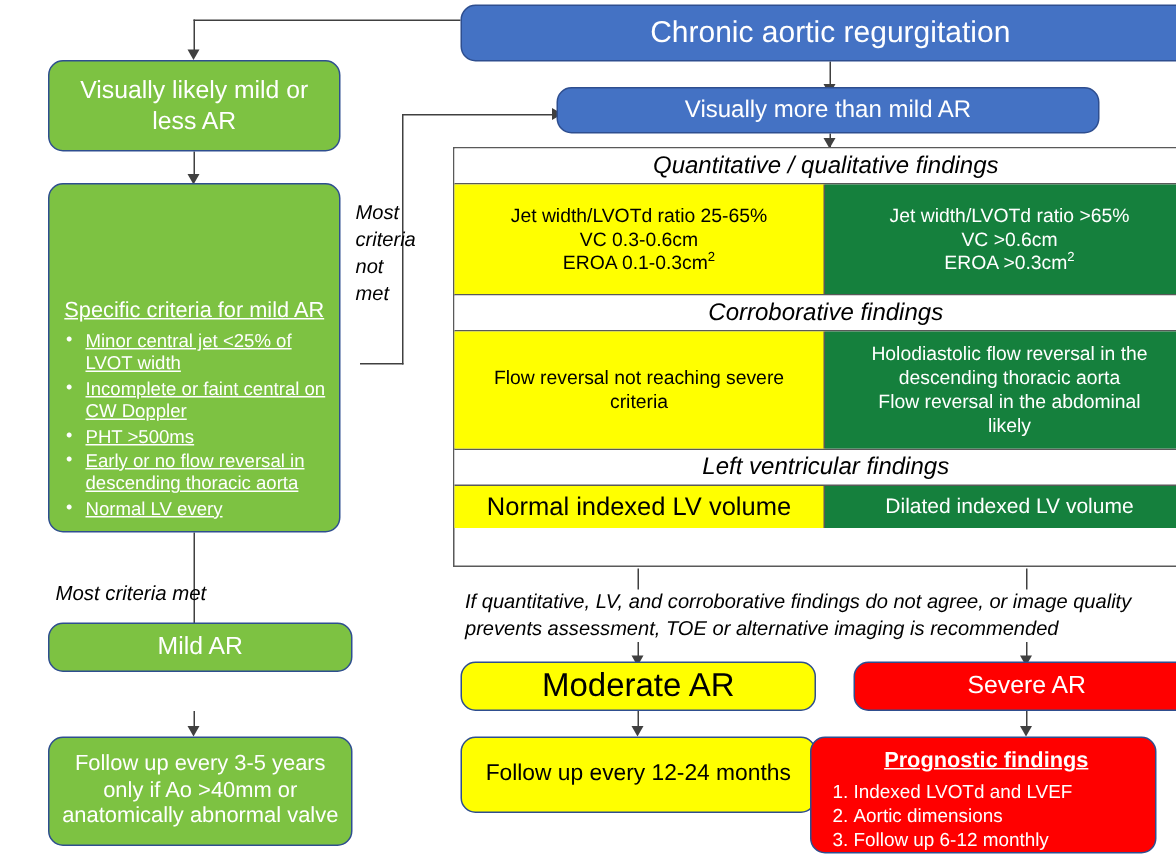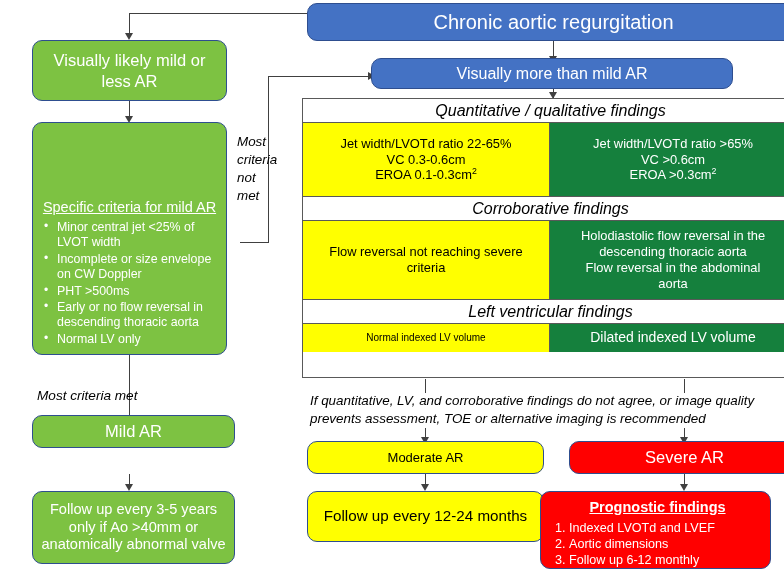--- a/index.html
+++ b/index.html
@@ -43,21 +43,21 @@
     display:block;
   }
   ul.crit{
     margin:0;
     padding:0 2px 0 16px;
     list-style:none;
     text-align:left;
     font-size:12.4px;
     line-height:1.24;
   }
-  ul.crit li{position:relative;margin:0 0 1px 0;padding-left:2px;}
+  ul.crit li{position:relative;margin:0 0 1px 0;padding-left:2px;text-decoration:underline;}
   ul.crit li:before{
     content:"\2022";
     position:absolute;left:-11px;top:-1px;
     font-size:12px;
   }
 
   
   .prog-head{
     text-decoration:underline;
     text-align:center;
@@ -192,37 +192,37 @@
 
   <div class="box green" style="left:8px;top:40px;width:195px;height:61px;font-size:16.5px;">
     <span class="box-inner">Visually likely mild or less AR</span>
   </div>
 
   <div class="box green" style="left:8px;top:122px;width:195px;height:233px;align-items:flex-end;">
     <div class="box-inner" style="padding:9px 6px 6px 6px;">
       <span class="criteria-head">Specific criteria for mild AR</span>
       <ul class="crit">
         <li>Minor central jet &lt;25% of LVOT width</li>
-        <li>Incomplete or size envelope on CW Doppler</li>
+        <li>Incomplete or faint central on CW Doppler</li>
         <li>PHT &gt;500ms</li>
         <li>Early or no flow reversal in descending thoracic aorta</li>
-        <li>Normal LV only</li>
+        <li>Normal LV every</li>
       </ul>
     </div>
   </div>
 
   <div class="box green" style="left:8px;top:415px;width:203px;height:33px;font-size:16.5px;">
     <span class="box-inner">Mild AR</span>
   </div>
 
   <div class="box green" style="left:8px;top:491px;width:203px;height:73px;font-size:14.6px;justify-content:center;">
     <span class="box-inner">Follow up every 3-5 years only if Ao &gt;40mm or anatomically abnormal valve</span>
   </div>
 
-  <div class="box yellow" style="left:283px;top:441px;width:237px;height:33px;font-size:13px;">
+  <div class="box yellow" style="left:283px;top:441px;width:237px;height:33px;font-size:22px;">
     <span class="box-inner">Moderate AR</span>
   </div>
 
   <div class="box yellow" style="left:283px;top:491px;width:237px;height:51px;font-size:15.2px;justify-content:center;">
     <span class="box-inner">Follow up every 12-24 months</span>
   </div>
 
   <div class="box red" style="left:545px;top:441px;width:231px;height:33px;font-size:16.5px;">
     <span class="box-inner">Severe AR</span>
   </div>
@@ -239,21 +239,21 @@
   </div>
 
   <div id="findings-table">
 
     <div class="tbl-row hdr-row">
       <div class="hdr-cell">Quantitative / qualitative findings</div>
     </div>
     <div class="tbl-row data-row" style="height:74px;">
       <div class="cell left">
         <div>
-          <div>Jet width/LVOTd ratio 22-65%</div>
+          <div>Jet width/LVOTd ratio 25-65%</div>
           <div>VC 0.3-0.6cm</div>
           <div><span>EROA 0.1-0.3cm</span><sup>2</sup></div>
         </div>
       </div>
       <div class="cell right">
         <div>
           <div>Jet width/LVOTd ratio &gt;65%</div>
           <div>VC &gt;0.6cm</div>
           <div><span>EROA &gt;0.3cm</span><sup>2</sup></div>
         </div>
@@ -263,30 +263,30 @@
     <div class="tbl-row hdr-row">
       <div class="hdr-cell">Corroborative findings</div>
     </div>
     <div class="tbl-row data-row" style="height:79px;">
       <div class="cell left">Flow reversal not reaching severe criteria</div>
       <div class="cell right">
         <div>
           <div>Holodiastolic flow reversal in the</div>
           <div>descending thoracic aorta</div>
           <div>Flow reversal in the abdominal</div>
-          <div>aorta</div>
+          <div>likely</div>
         </div>
       </div>
     </div>
 
     <div class="tbl-row hdr-row">
       <div class="hdr-cell">Left ventricular findings</div>
     </div>
     <div class="tbl-row data-row last" style="height:28px;">
-      <div class="cell left" style="font-size:10px;text-align:right;">Normal indexed LV volume</div>
+      <div class="cell left" style="font-size:17px;text-align:right;">Normal indexed LV volume</div>
       <div class="cell right" style="font-size:14px;">Dilated indexed LV volume</div>
     </div>
   </div>
 
   <div class="caption" style="left:213px;top:133px;width:62px;font-size:13.4px;line-height:1.35;white-space:pre-line;">Most
 criteria
 not
 met</div>
 
   <div class="caption" style="left:13px;top:388px;width:185px;font-size:13.6px;">Most criteria met</div>

